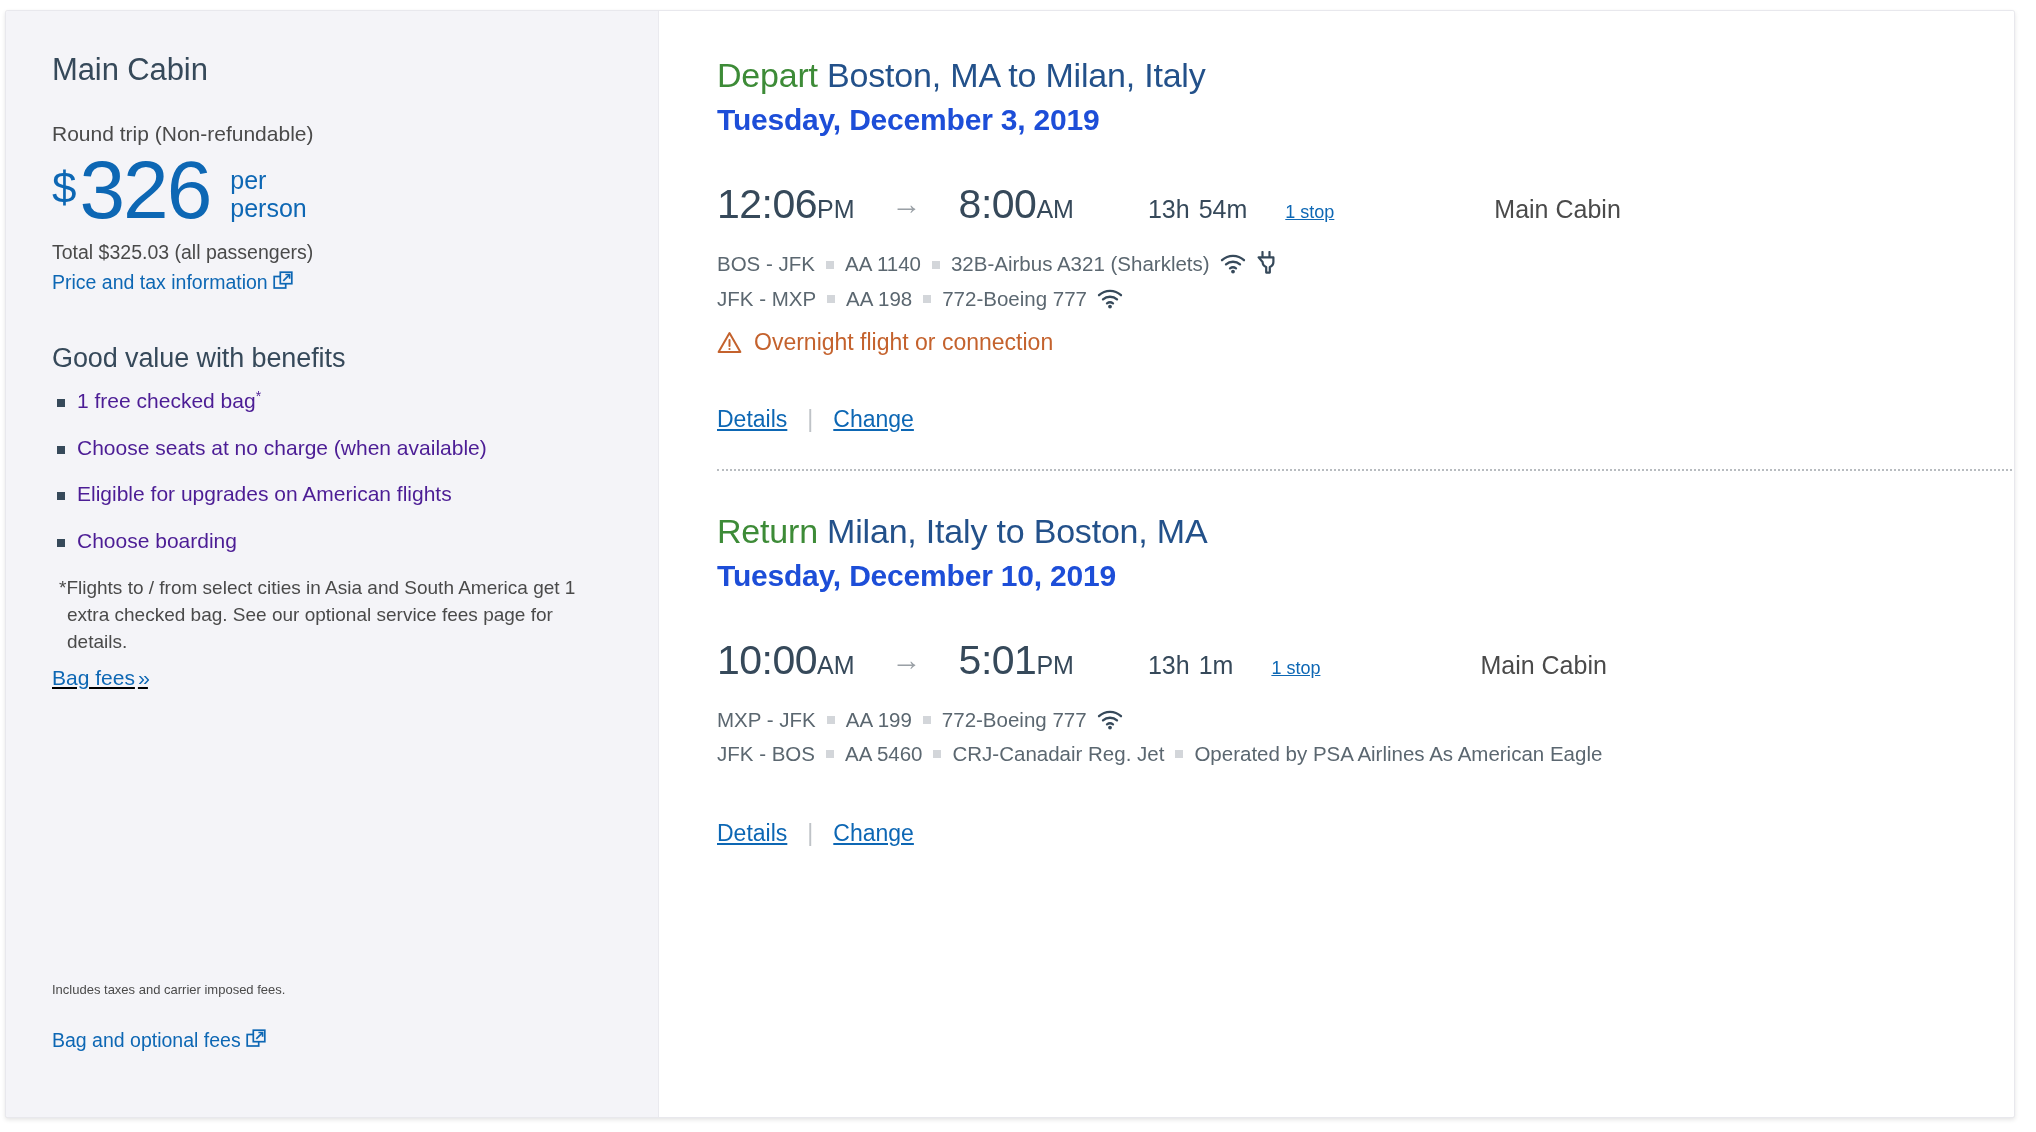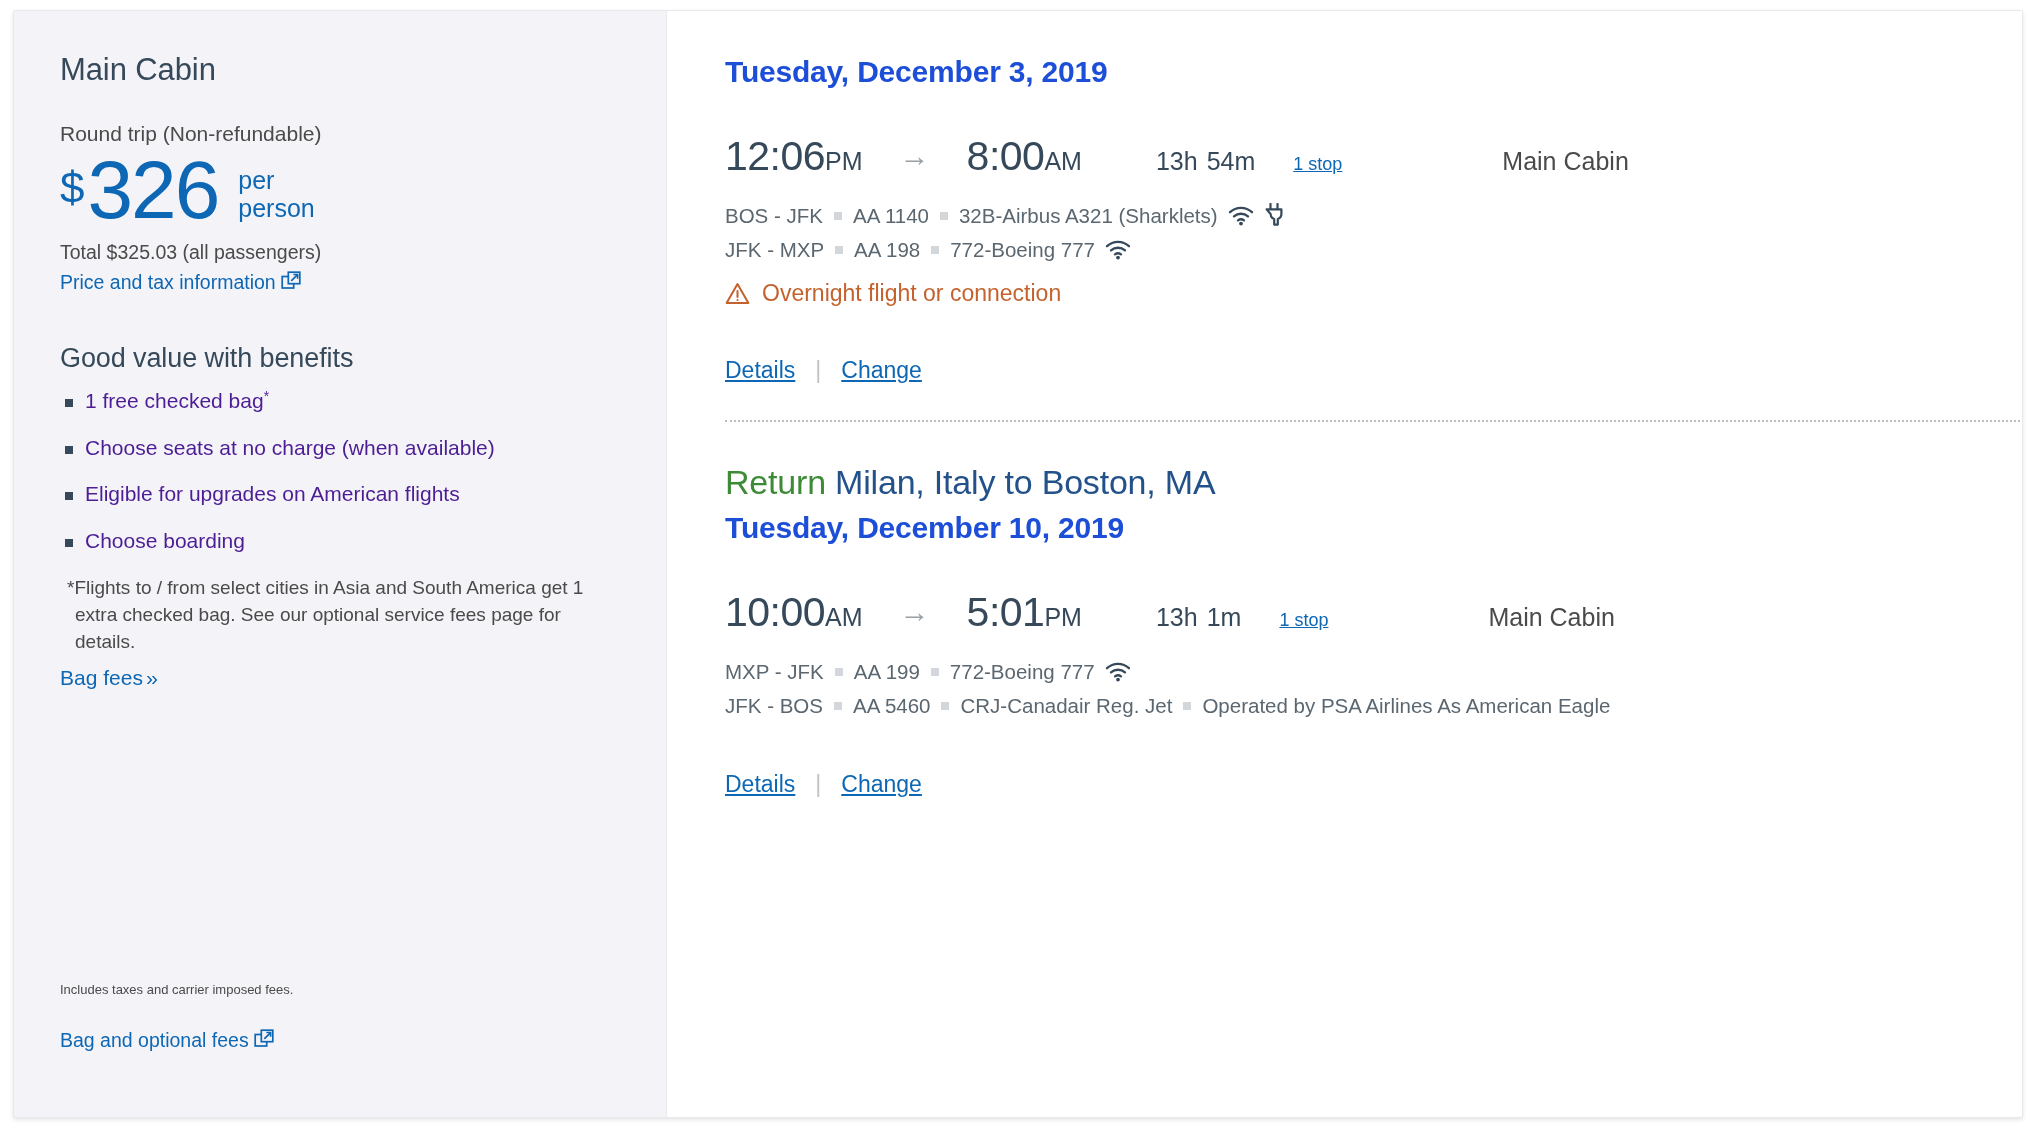--- a/index.html
+++ b/index.html
@@ -13,21 +13,21 @@
     height: 1132px;
     font-family: "Liberation Sans", sans-serif;
     -webkit-font-smoothing: antialiased;
   }
 
   .page {
     position: relative;
     width: 2036px;
     height: 1132px;
     box-sizing: border-box;
-    padding: 10px 13px 14px 13px;
+    padding: 10px 13px 14px 5px;
     background: #ffffff;
   }
 
   .card {
     position: relative;
     display: flex;
     width: 2010px;
     height: 1108px;
     box-sizing: border-box;
     background: #ffffff;
@@ -149,20 +149,21 @@
     color: #4a4a4a;
     line-height: 1.42;
     margin: 8px 0 6px 0;
     padding-left: 15px;
     text-indent: -8px;
   }
 
   .bag-fees {
     font-size: 21px;
     margin-top: 10px;
+    text-decoration: underline;
   }
   .chev { letter-spacing: -2px; margin-left: 3px; }
 
   .left-bottom {
     position: absolute;
     left: 46px;
     bottom: 62px;
     width: 560px;
   }
   .left-bottom .includes {
@@ -349,20 +350,24 @@
                 <polyline points="12.4,3.5 16.6,3.5 16.6,7.7" fill="none" stroke="#0d67b4" stroke-width="1.7"></polyline>
               </svg></span></a>
       </div>
 
     </div>
 
     <div class="right-panel">
 
       <div class="leg">
 
+        <div class="leg-heading">
+          <span class="leg-dir">Depart</span>
+          <span class="leg-route">Boston, MA to Milan, Italy</span>
+        </div>
 
         <div class="leg-date">Tuesday, December 3, 2019</div>
 
         <div class="times-row">
           <span class="time-big">12:06</span>
           <span class="time-mer">PM</span>
           <span class="arrow-cell">→</span>
           <span class="time-big">8:00</span>
           <span class="time-mer">AM</span>
           <span class="dur-cell"><span>13h</span><span class="sep"></span><span>54m</span></span>

